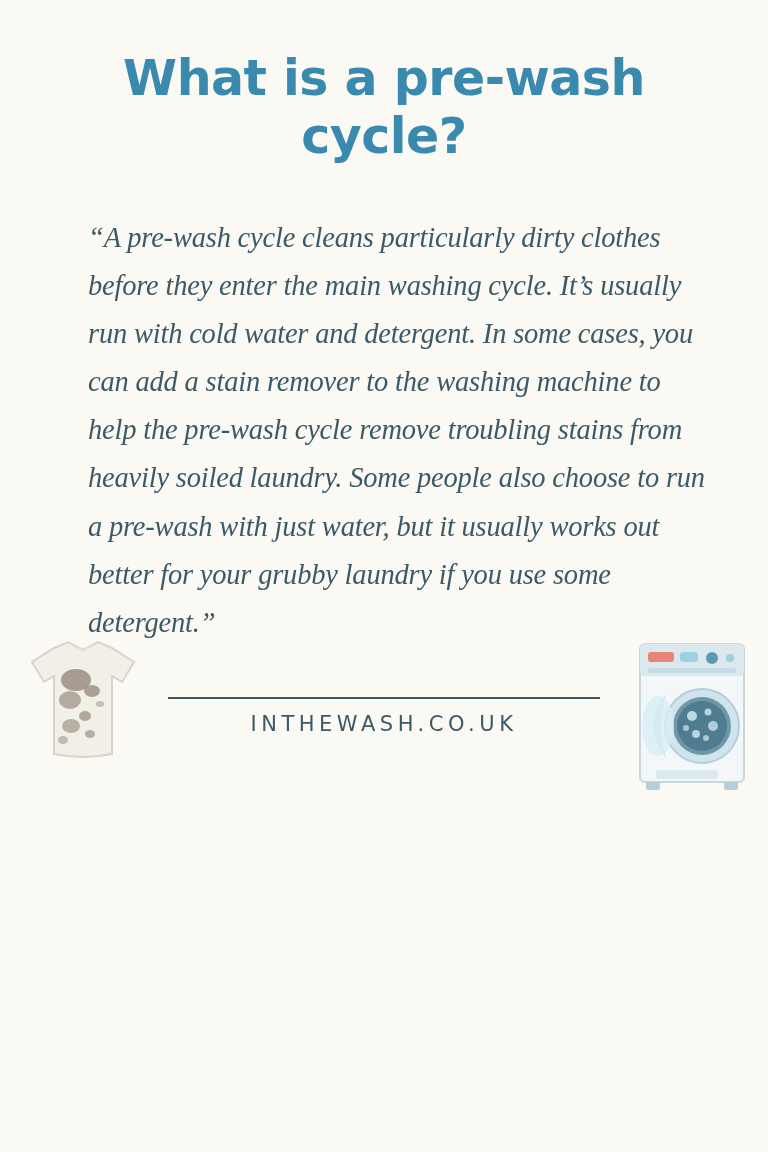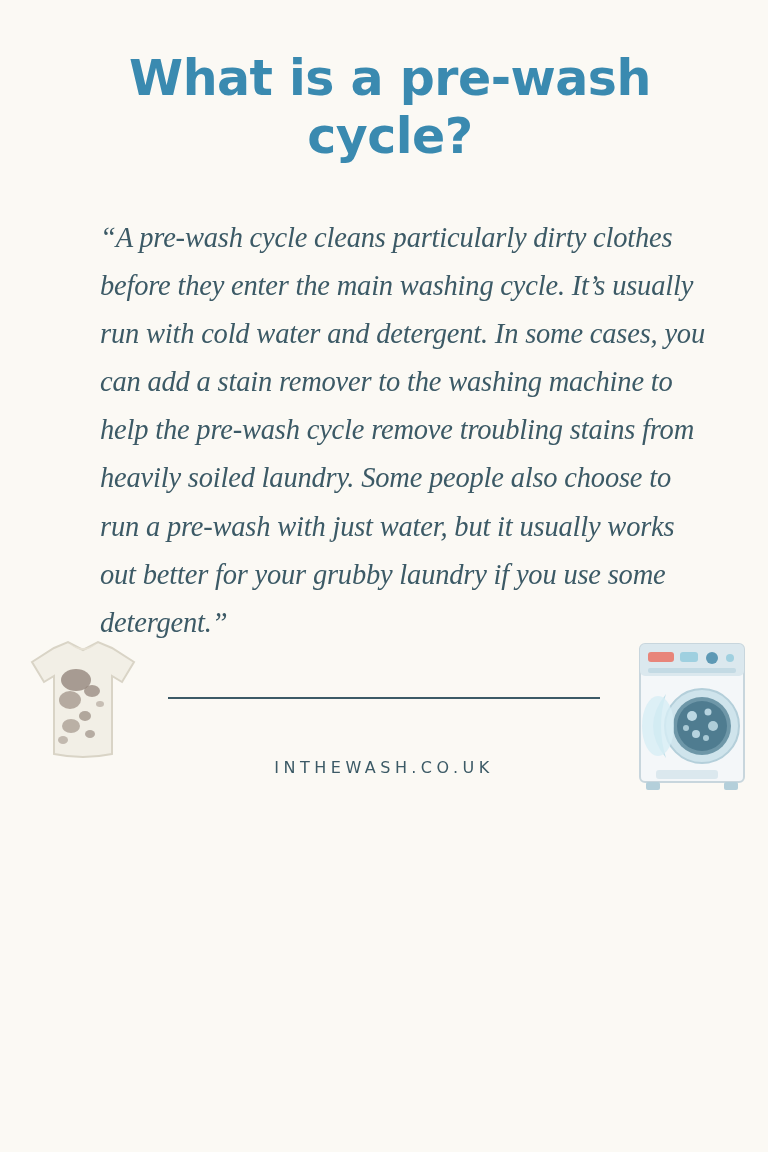--- a/index.html
+++ b/index.html
@@ -12,21 +12,20 @@
     background: #fbf9f4;
     font-family: "DejaVu Sans", sans-serif;
     overflow: hidden;
     position: relative;
   }
   .page {
     width: 768px;
     height: 824px;
     position: relative;
     box-sizing: border-box;
-    padding-left: 12px;
   }
   .title {
     color: #3a8ab0;
     font-family: "DejaVu Sans", sans-serif;
     font-weight: bold;
     font-size: 49px;
     line-height: 1.18;
     text-align: center;
     letter-spacing: -0.5px;
     padding: 50px 60px 0 60px;
@@ -58,24 +57,23 @@
     background: #3c5a66;
   }
   .footer-text {
     position: absolute;
     left: 0;
     top: 78px;
     width: 768px;
     text-align: center;
     color: #3c5a66;
     font-family: "DejaVu Sans", sans-serif;
-    font-size: 16px;
+    font-size: 21px;
     letter-spacing: 4.5px;
     font-weight: 400;
-    margin-top: 46px;
   }
   .shirt {
     position: absolute;
     left: 8px;
     top: 0px;
   }
   .washer {
     position: absolute;
     right: 10px;
     top: 0px;

